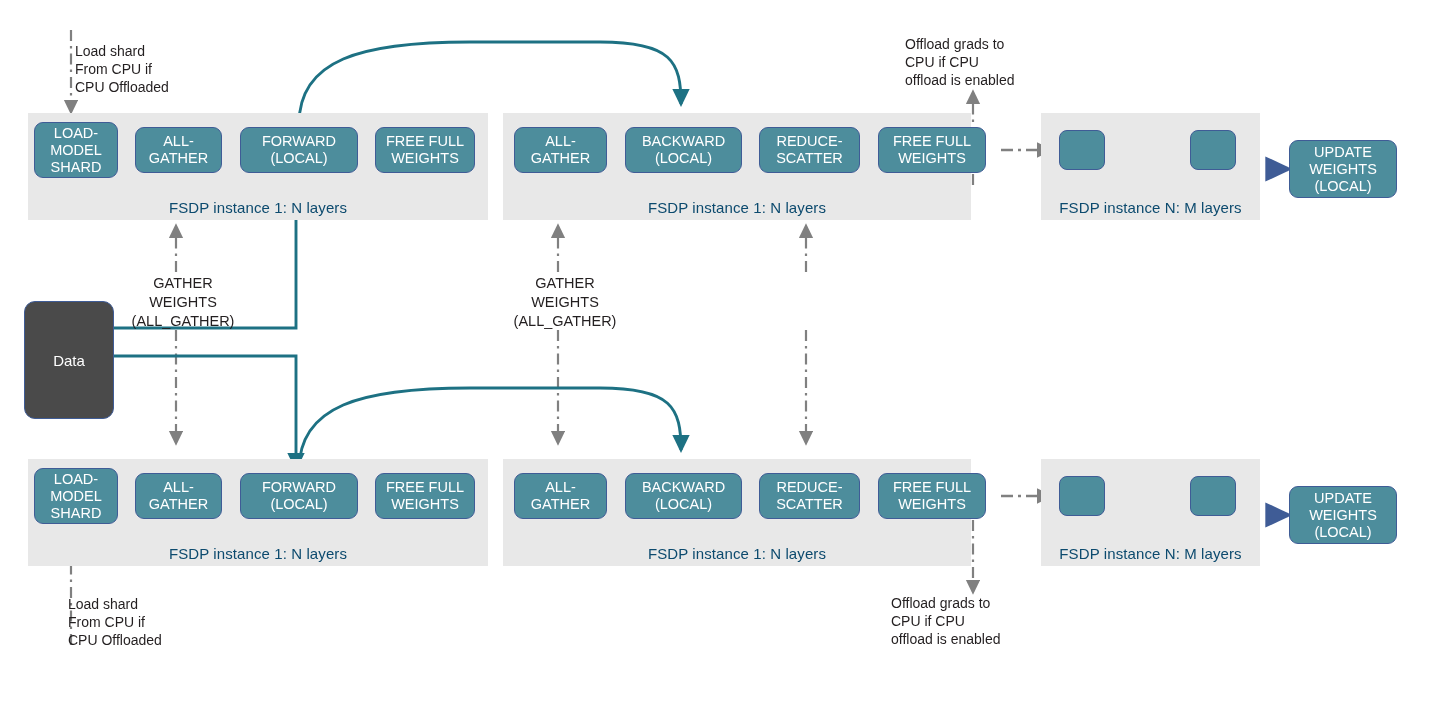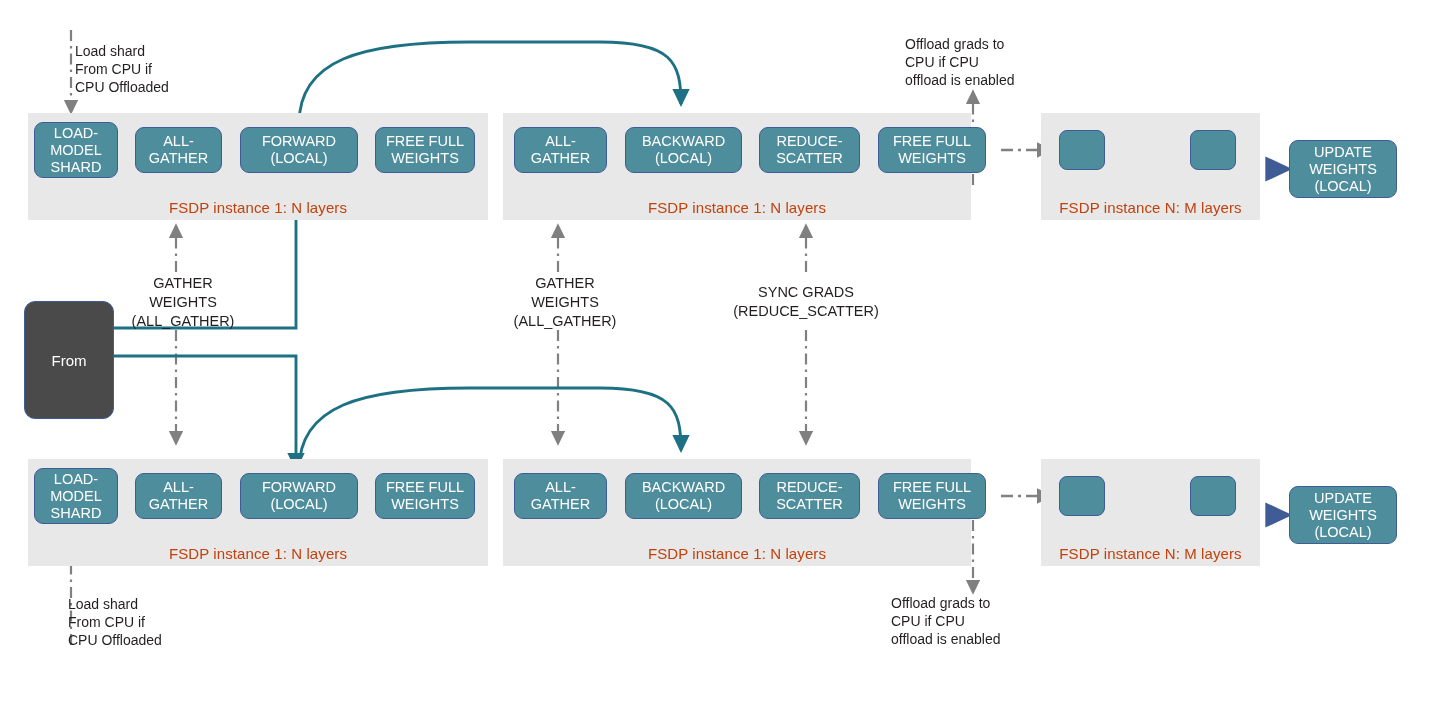--- a/index.html
+++ b/index.html
@@ -2,21 +2,21 @@
 <html><head>
 <meta charset="utf-8">
 <style>
   html,body{margin:0;padding:0;background:#ffffff;}
   body{width:1440px;height:710px;position:relative;overflow:hidden;
        font-family:"Liberation Sans","DejaVu Sans",sans-serif;color:#231f20;}
   #stage{position:absolute;left:0;top:0;width:1440px;height:710px;}
   svg.layer{position:absolute;left:0;top:0;width:1440px;height:710px;pointer-events:none;}
 
   .panel{position:absolute;background:#e8e8e8;}
-  .panel-label{position:absolute;text-align:center;font-size:15px;color:#c2410c;
+  .panel-label{position:absolute;text-align:center;font-size:15px;color:#0c4a6e;
                letter-spacing:.1px;white-space:nowrap;}
 
   .node{position:absolute;background:#4d8d9c;border:1.6px solid #3f5c96;border-radius:9px;
         color:#ffffff;display:flex;align-items:center;justify-content:center;
         text-align:center;font-size:14.5px;line-height:17px;box-sizing:border-box;}
   .node.small{border-radius:8px;}
   .node span{display:block;}
 
   .databox{position:absolute;background:#4a4a4a;border:1.4px solid #3f5c96;border-radius:11px;
            color:#ffffff;display:flex;align-items:center;justify-content:center;font-size:15px;}
@@ -210,21 +210,21 @@
     <span style="white-space:pre-line;"></span>
   </div>
 
   <div class="node" style="left:1289px;top:486px;width:108px;height:58px;">
     <span style="white-space:pre-line;">UPDATE
 WEIGHTS
 (LOCAL)</span>
   </div>
 
   <div class="databox" style="left:24px;top:301px;width:88px;height:116px;">
-    <span>From</span>
+    <span>Data</span>
   </div>
 
   <div class="note" style="left:75px;top:42px;width:136px;">Load shard
 From CPU if
 CPU Offloaded</div>
   <div class="note" style="left:68px;top:595px;width:136px;">Load shard
 From CPU if
 CPU Offloaded</div>
   <div class="note" style="left:905px;top:35px;width:164px;">Offload grads to
 CPU if CPU
@@ -232,16 +232,14 @@
   <div class="note" style="left:891px;top:594px;width:164px;">Offload grads to
 CPU if CPU
 offload is enabled</div>
 
   <div class="annot" style="left:106px;top:274px;width:154px;">GATHER
 WEIGHTS
 (ALL_GATHER)</div>
   <div class="annot" style="left:488px;top:274px;width:154px;">GATHER
 WEIGHTS
 (ALL_GATHER)</div>
-  <div class="annot" style="left:704px;top:283px;width:204px;">SYNC GRADS
-(REDUCE_SCATTER)</div>
 
 </div>
 
 </body></html>

